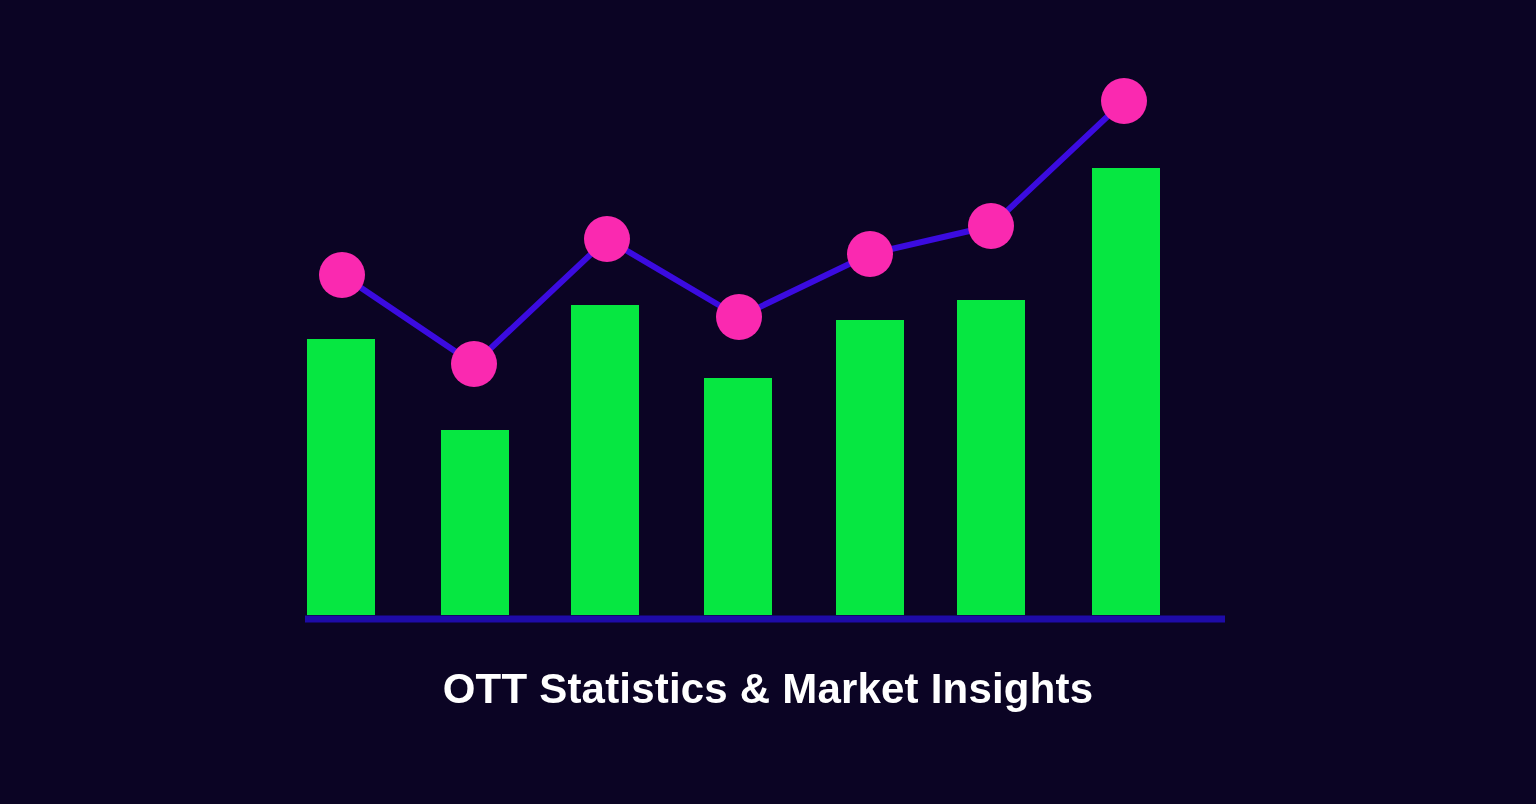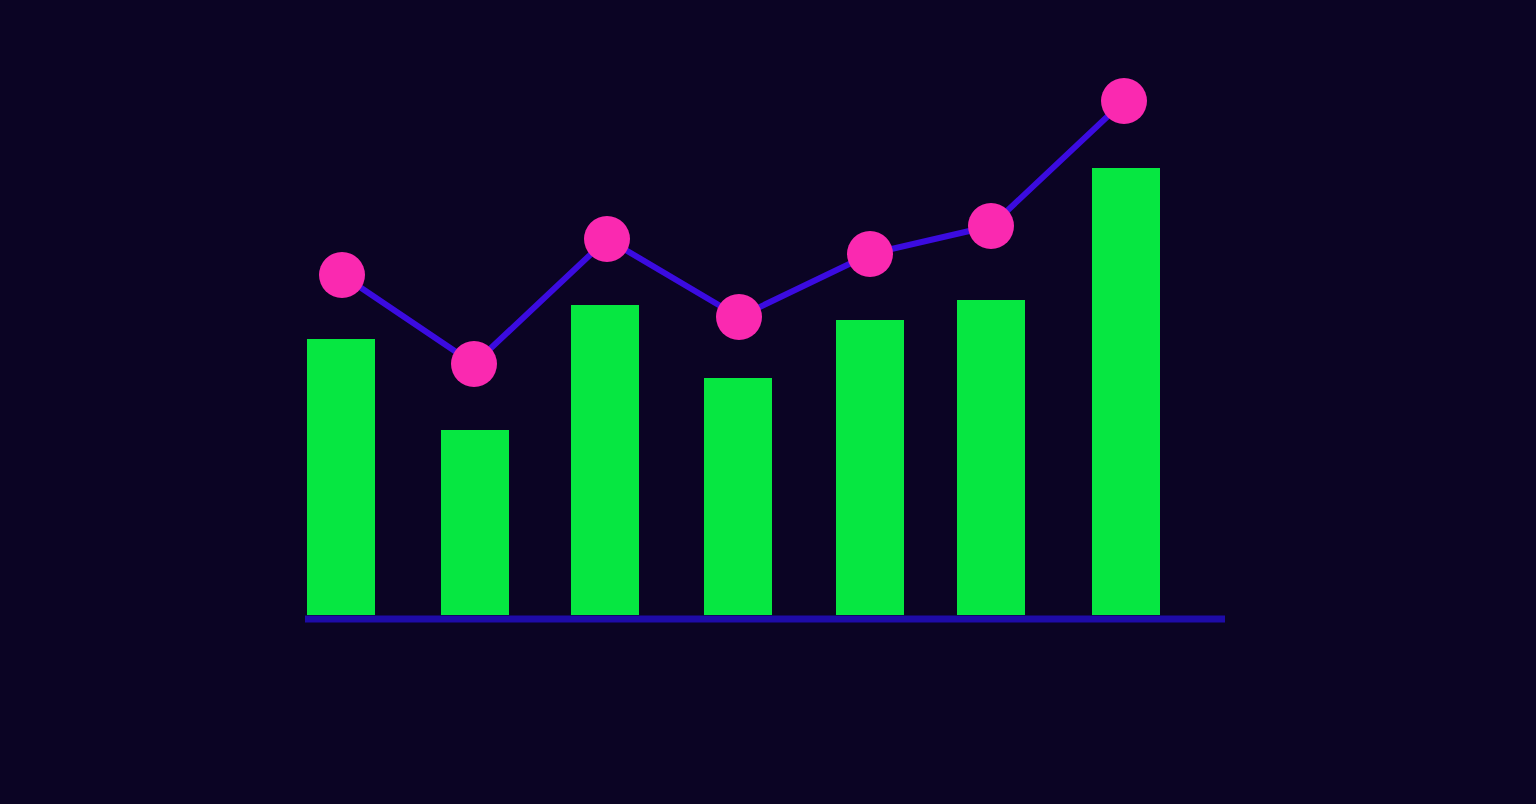--- a/index.html
+++ b/index.html
@@ -68,14 +68,15 @@
         <circle cx="342" cy="275" r="23" fill="#FA29B0"></circle>
         <circle cx="474" cy="364" r="23" fill="#FA29B0"></circle>
         <circle cx="607" cy="239" r="23" fill="#FA29B0"></circle>
         <circle cx="739" cy="317" r="23" fill="#FA29B0"></circle>
         <circle cx="870" cy="254" r="23" fill="#FA29B0"></circle>
         <circle cx="991" cy="226" r="23" fill="#FA29B0"></circle>
         <circle cx="1124" cy="101" r="23" fill="#FA29B0"></circle>
       </g>
   </svg>
 
+  <div id="chart-title">OTT Statistics &amp; Market Insights</div>
 
 </div>
 
 </body></html>

